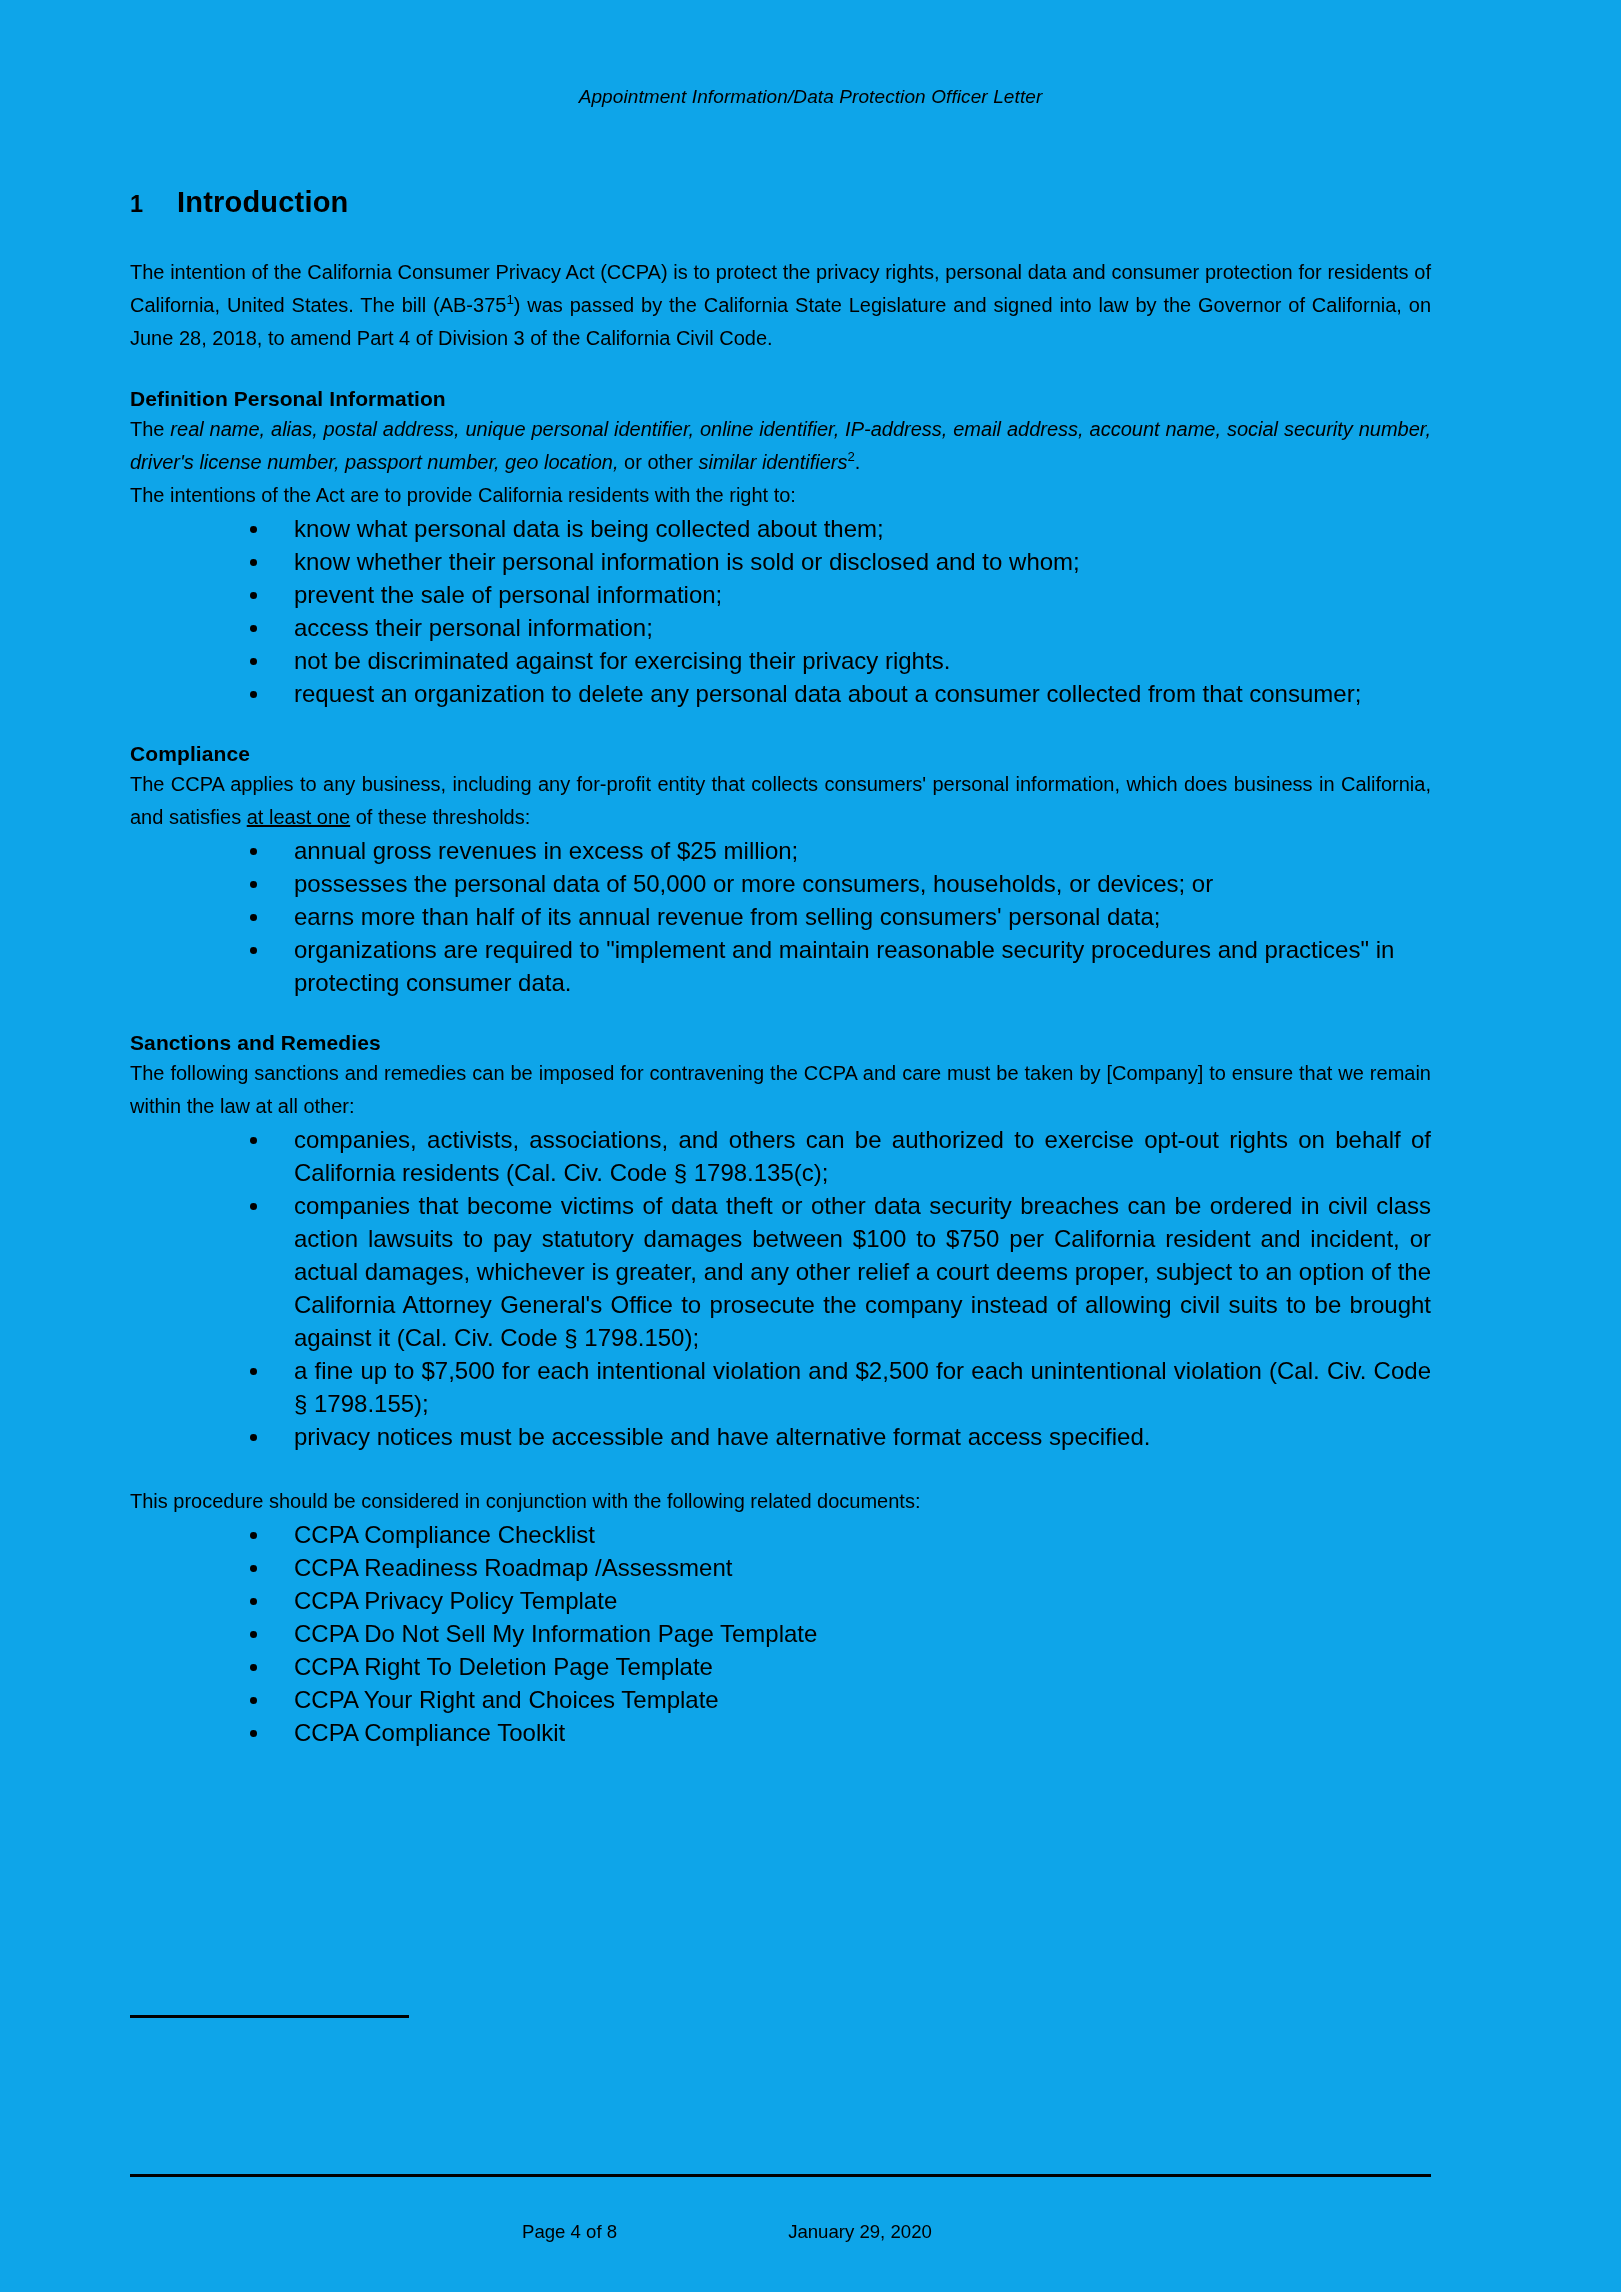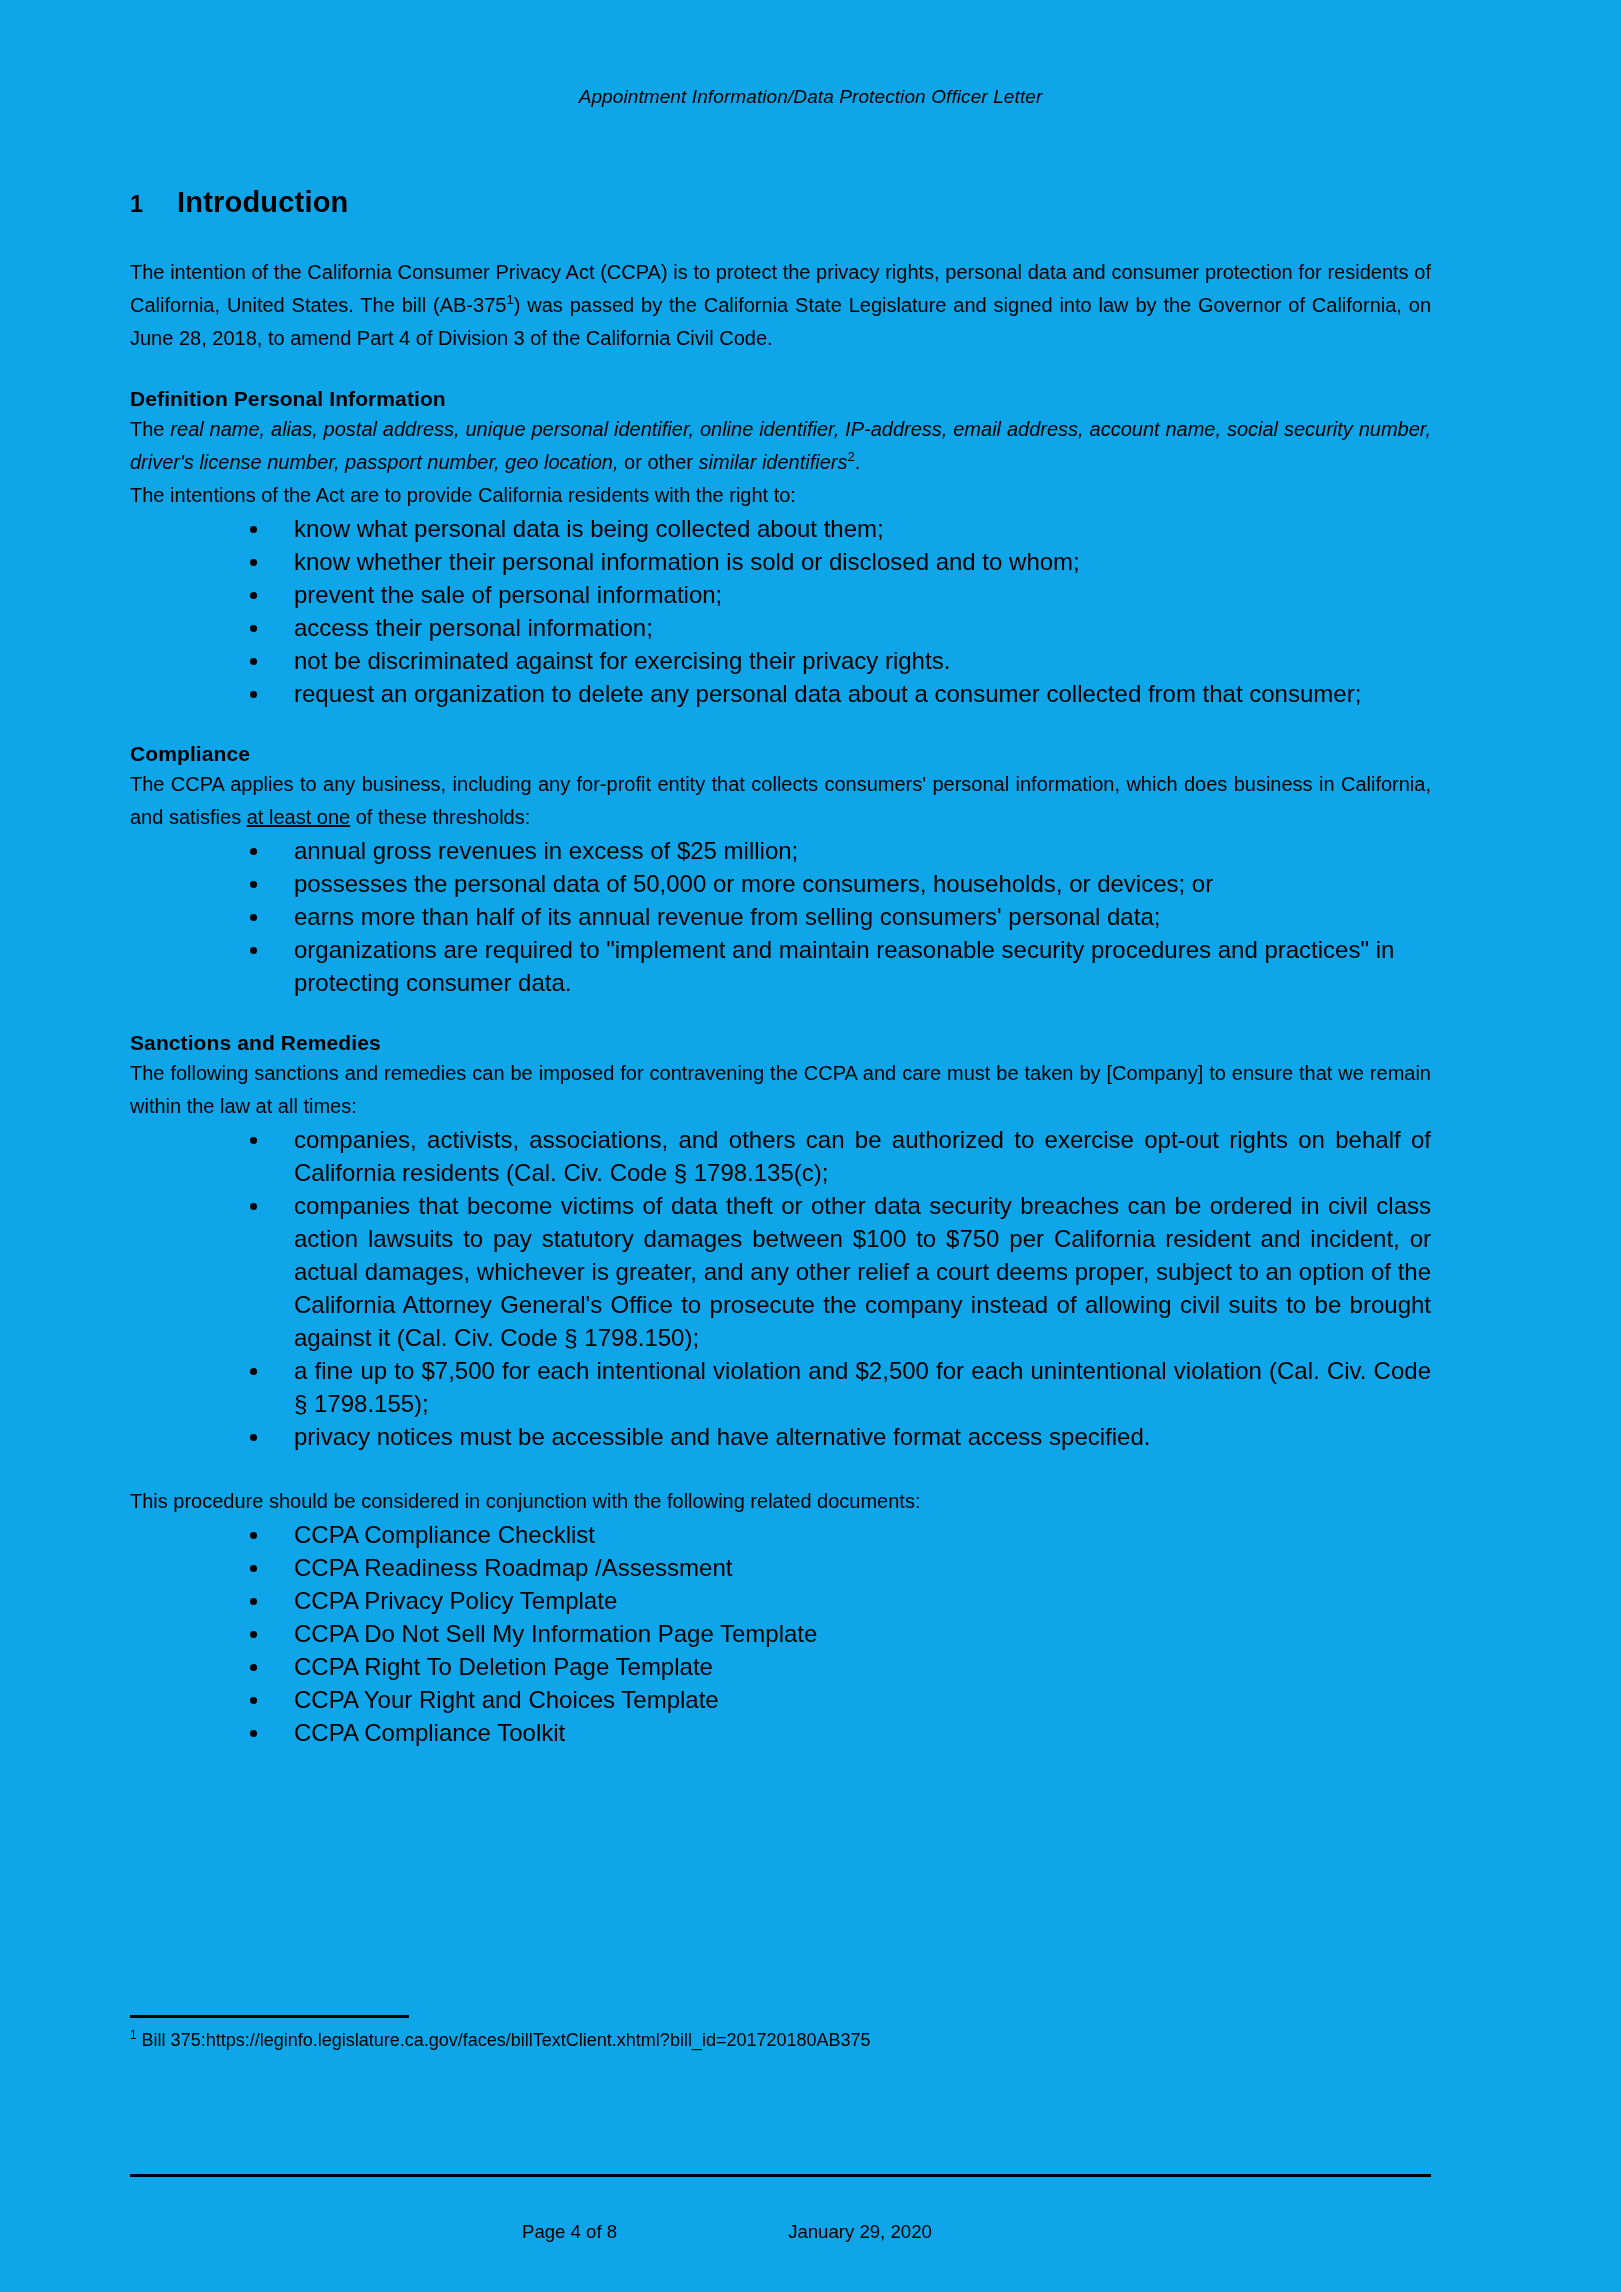--- a/index.html
+++ b/index.html
@@ -191,21 +191,21 @@
       <li>annual gross revenues in excess of $25 million;</li>
       <li>possesses the personal data of 50,000 or more consumers, households, or devices; or</li>
       <li>earns more than half of its annual revenue from selling consumers' personal data;</li>
       <li>organizations are required to "implement and maintain reasonable security procedures and practices" in protecting consumer data.</li>
     </ul>
 
     <div class="gap-lg"></div>
 
     <h2 class="sub">Sanctions and Remedies</h2>
 
-    <p class="body">The following sanctions and remedies can be imposed for contravening the CCPA and care must be taken by [Company] to ensure that we remain within the law at all times:</p>
+    <p class="body">The following sanctions and remedies can be imposed for contravening the CCPA and care must be taken by [Company] to ensure that we remain within the law at all other:</p>
 
     <ul class="bullets">
       <li class="just">companies, activists, associations, and others can be authorized to exercise opt-out rights on behalf of California residents (Cal. Civ. Code § 1798.135(c);</li>
       <li class="just">companies that become victims of data theft or other data security breaches can be ordered in civil class action lawsuits to pay statutory damages between $100 to $750 per California resident and incident, or actual damages, whichever is greater, and any other relief a court deems proper, subject to an option of the California Attorney General's Office to prosecute the company instead of allowing civil suits to be brought against it (Cal. Civ. Code § 1798.150);</li>
       <li class="just">a fine up to $7,500 for each intentional violation and $2,500 for each unintentional violation (Cal. Civ. Code § 1798.155);</li>
       <li>privacy notices must be accessible and have alternative format access specified.</li>
     </ul>
 
     <div class="gap-lg"></div>
 
@@ -218,21 +218,20 @@
       <li>CCPA Do Not Sell My Information Page Template</li>
       <li>CCPA Right To Deletion Page Template</li>
       <li>CCPA Your Right and Choices Template</li>
       <li>CCPA Compliance Toolkit</li>
     </ul>
 
   </div>
 
   <div class="footnote-area">
     <div class="footnote-rule"></div>
-    <p class="footnote"><sup>1</sup><span> Bill 375:https://leginfo.legislature.ca.gov/faces/billTextClient.xhtml?bill_id=201720180AB375</span></p>
   </div>
 
   <div class="footer-rule"></div>
 
   <div class="footer-line">
     <span class="footer-page">Page 4 of 8</span>
     <span class="footer-date">January 29, 2020</span>
   </div>
 
 </div>

